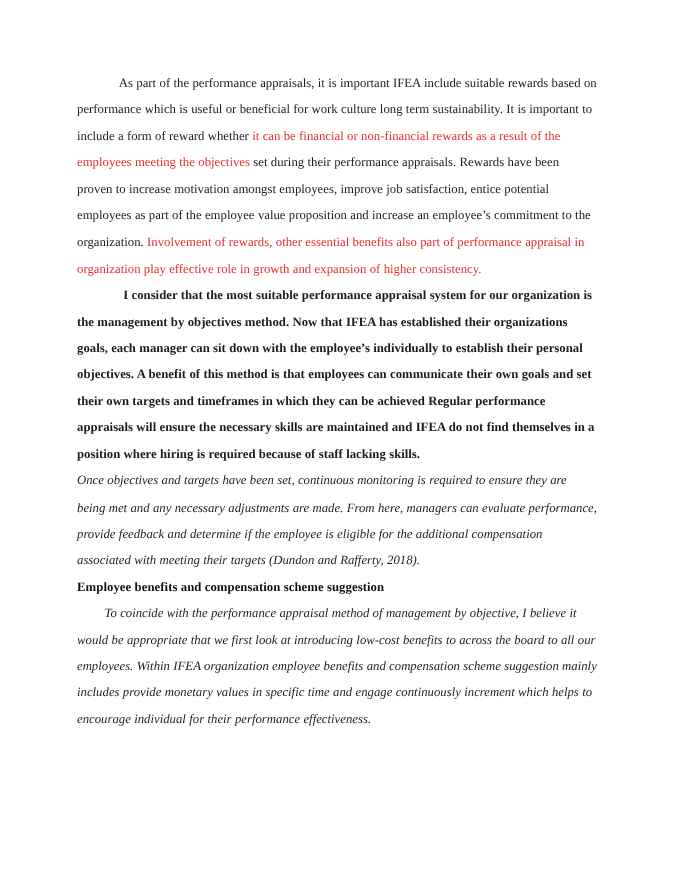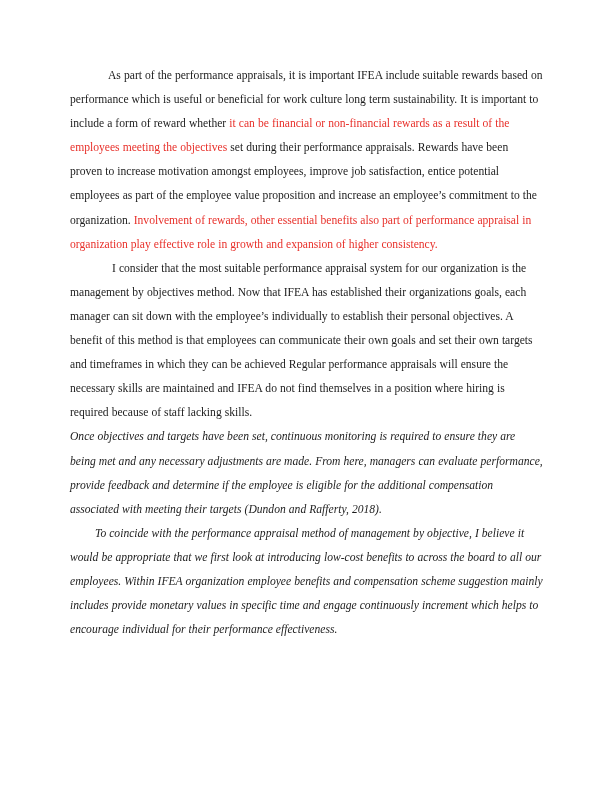--- a/index.html
+++ b/index.html
@@ -41,37 +41,38 @@
     font-weight: bold;
     color: #111111;
     letter-spacing: 0.05px;
   }
   .indent-38 { text-indent: 38px; }
   .indent-42 { text-indent: 42px; }
   .indent-25 { text-indent: 25px; font-style: italic; }
   .indent-0  { text-indent: 0; font-style: italic; }
 
   .gap-before-heading-1 { margin-top: 20px; }
-  .gap-after-heading-1  { margin-top: 17px; }
+  .gap-after-heading-1  { margin-top: 17px; font-weight: bold; }
   .gap-para             { margin-top: 17px; }
   .gap-before-heading-2 { margin-top: 19px; }
   .gap-after-heading-2  { margin-top: 17px; }
 
   .redtext { color: #e8302a; }
 </style>
 </head>
 <body>
 
 <div class="page">
   <div class="content">
 
     <p class="para indent-38"><span>As part of the performance appraisals, it is important IFEA include suitable rewards based on performance which is useful or beneficial for work culture long term sustainability. It is important to include a form of reward whether </span><span class="redtext">it can be financial or non-financial rewards as a result of the employees meeting the objectives</span><span> set during their performance appraisals. Rewards have been proven to increase motivation amongst employees, improve job satisfaction, entice potential employees as part of the employee value proposition and increase an employee’s commitment to the organization. </span><span class="redtext">Involvement of rewards, other essential benefits also part of performance appraisal in organization play effective role in growth and expansion of higher consistency.</span></p>
 
 
     <p class="para indent-42 gap-after-heading-1">I consider  that the most suitable performance appraisal system for our organization is the management by objectives method. Now that IFEA has established their organizations goals, each manager can sit down with the employee’s individually to establish their personal objectives. A benefit of this method is that employees can communicate their own goals and set their own targets and timeframes in which they can be achieved Regular performance appraisals will ensure the necessary skills are maintained and IFEA do not find themselves in a position where hiring is required because of staff lacking skills.</p>
 
     <p class="para indent-0 gap-para">Once objectives and targets have been set, continuous monitoring is required to ensure they are being met and any necessary adjustments are made. From here, managers can evaluate performance, provide feedback and determine if the employee is eligible for the additional compensation associated with meeting their targets (Dundon and Rafferty, 2018).</p>
 
+    <h2 class="heading gap-before-heading-2">Employee benefits and compensation scheme suggestion</h2>
 
     <p class="para indent-25 gap-after-heading-2">To coincide with the performance appraisal method of management by objective, I believe it would be appropriate that we first look at introducing low-cost benefits to across the board to all our employees. Within IFEA organization employee benefits and compensation scheme suggestion mainly includes provide monetary values in specific time and engage continuously increment which helps to encourage individual for their performance effectiveness.</p>
 
   </div>
 </div>
 
 </body></html>

